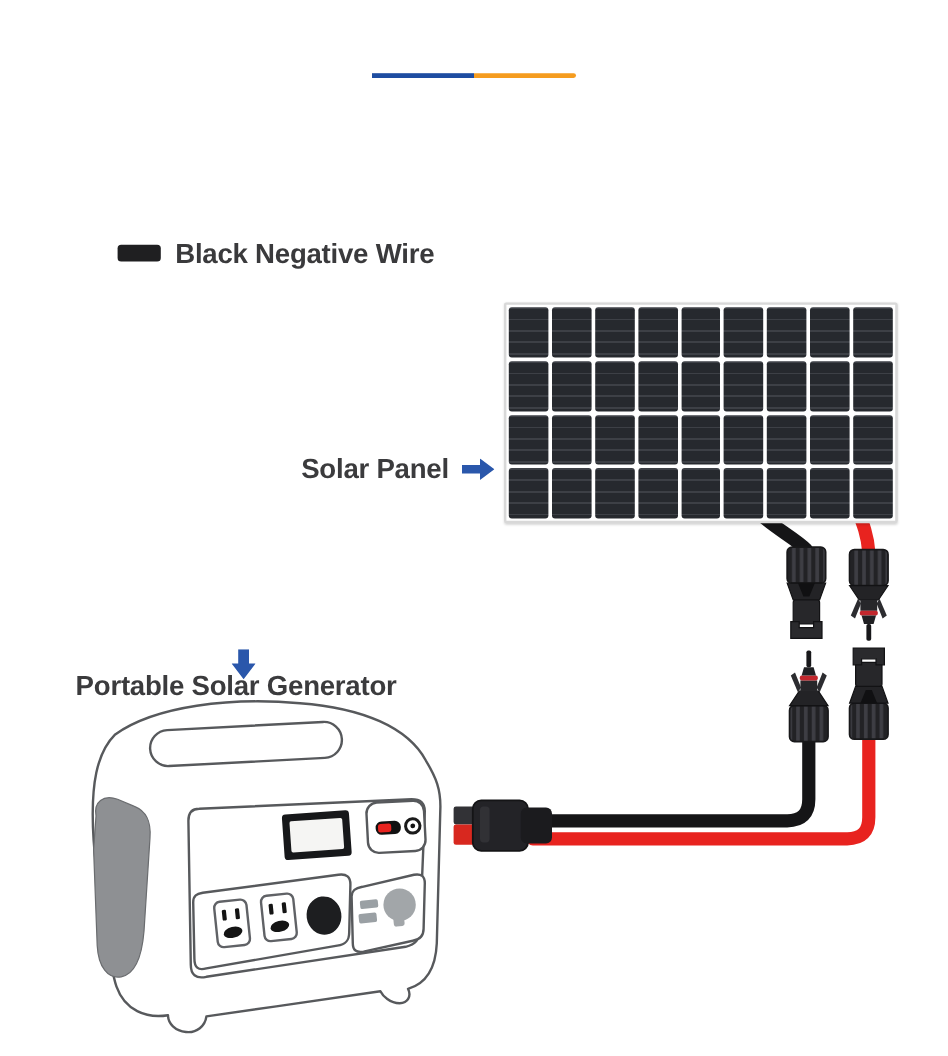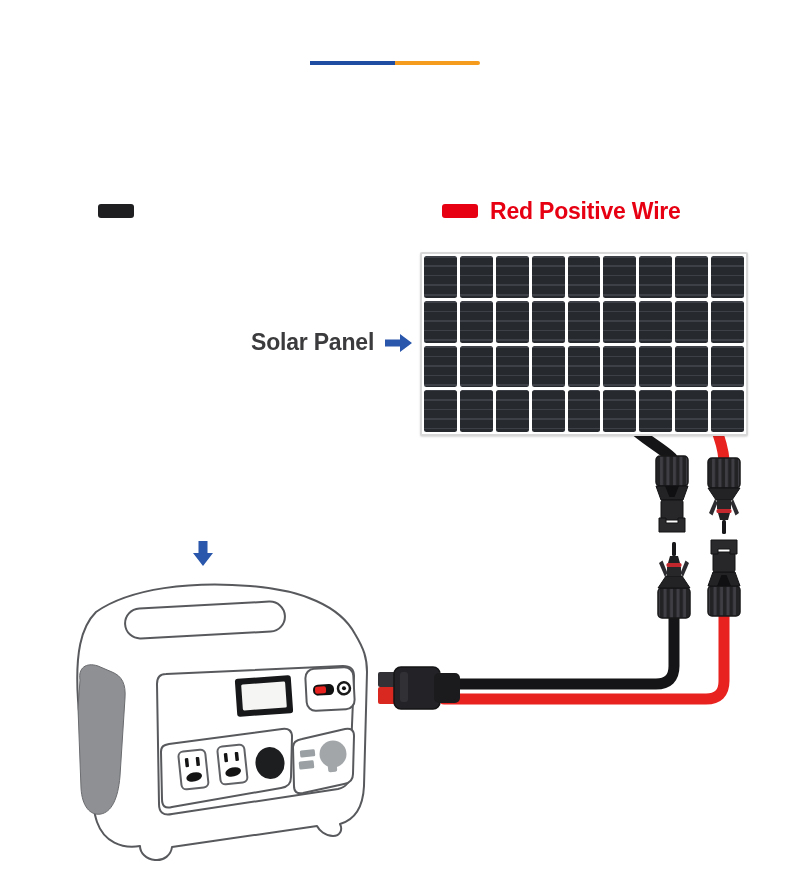--- a/index.html
+++ b/index.html
@@ -36,52 +36,52 @@
   }
   .cell{
     border-radius:2.5px;
     background:repeating-linear-gradient(180deg,
       var(--stripe,#3d4046) 0px, var(--stripe,#3d4046) 1.5px,
       var(--cell,#26292e) 1.5px, var(--cell,#26292e) 9.5px);
   }
   .panel .dot{position:absolute;width:5px;height:5px;border-radius:50%;background:#fff;}
   
   .ann{position:absolute;display:flex;align-items:center;gap:11px;white-space:nowrap;
-       color:var(--label,#3b3b3d);font-size:23px;font-weight:600;letter-spacing:-0.2px;}
+       color:var(--label,#3b3b3d);font-size:23px;font-weight:600;letter-spacing:-0.2px;margin-top:48px;}
   .ann.solar{left:251px;top:329px;}
   .ann.gen{left:63px;top:510px;}
   .arrow-down-wrap{position:absolute;left:193px;top:541px;line-height:0;}
   svg{display:block;}
   .wires-svg{position:absolute;left:370px;top:420px;z-index:1;}
   .gen-svg{position:absolute;left:50px;top:578px;z-index:1;}
 </style>
 </head>
 <body>
 
 <div class="stage">
 
   <span class="divider left"></span>
   <span class="divider right"></span>
 
 
   <div class="legend-item neg">
     <span class="swatch"></span>
-  </div>
-  <div class="legend-item pos">
-    <span class="swatch"></span>
-    <span class="legend-label">Red Positive Wire</span>
+    <span class="legend-label">Black Negative Wire</span>
   </div>
 
   <div class="ann solar">
     <span>Solar Panel</span>
     <svg width="27" height="18" viewBox="0 0 27 18">
       <polygon points="0,5.5 15,5.5 15,0 27,9 15,18 15,12.5 0,12.5" fill="var(--arrow,#2a57ab)"></polygon>
     </svg>
   </div>
 
+  <div class="ann gen">
+    <span>Portable Solar Generator</span>
+  </div>
   <div class="arrow-down-wrap">
     <svg width="20" height="25" viewBox="0 0 20 25">
       <polygon points="5.5,0 14.5,0 14.5,12 20,12 10,25 0,12 5.5,12" fill="var(--arrow,#2a57ab)"></polygon>
     </svg>
   </div>
 
   <svg class="wires-svg" width="400" height="300" viewBox="0 0 400 300">
     <defs>
       <pattern id="ribs" width="6.5" height="10" patternUnits="userSpaceOnUse">
         <rect width="6.5" height="10" fill="#222225"></rect>

